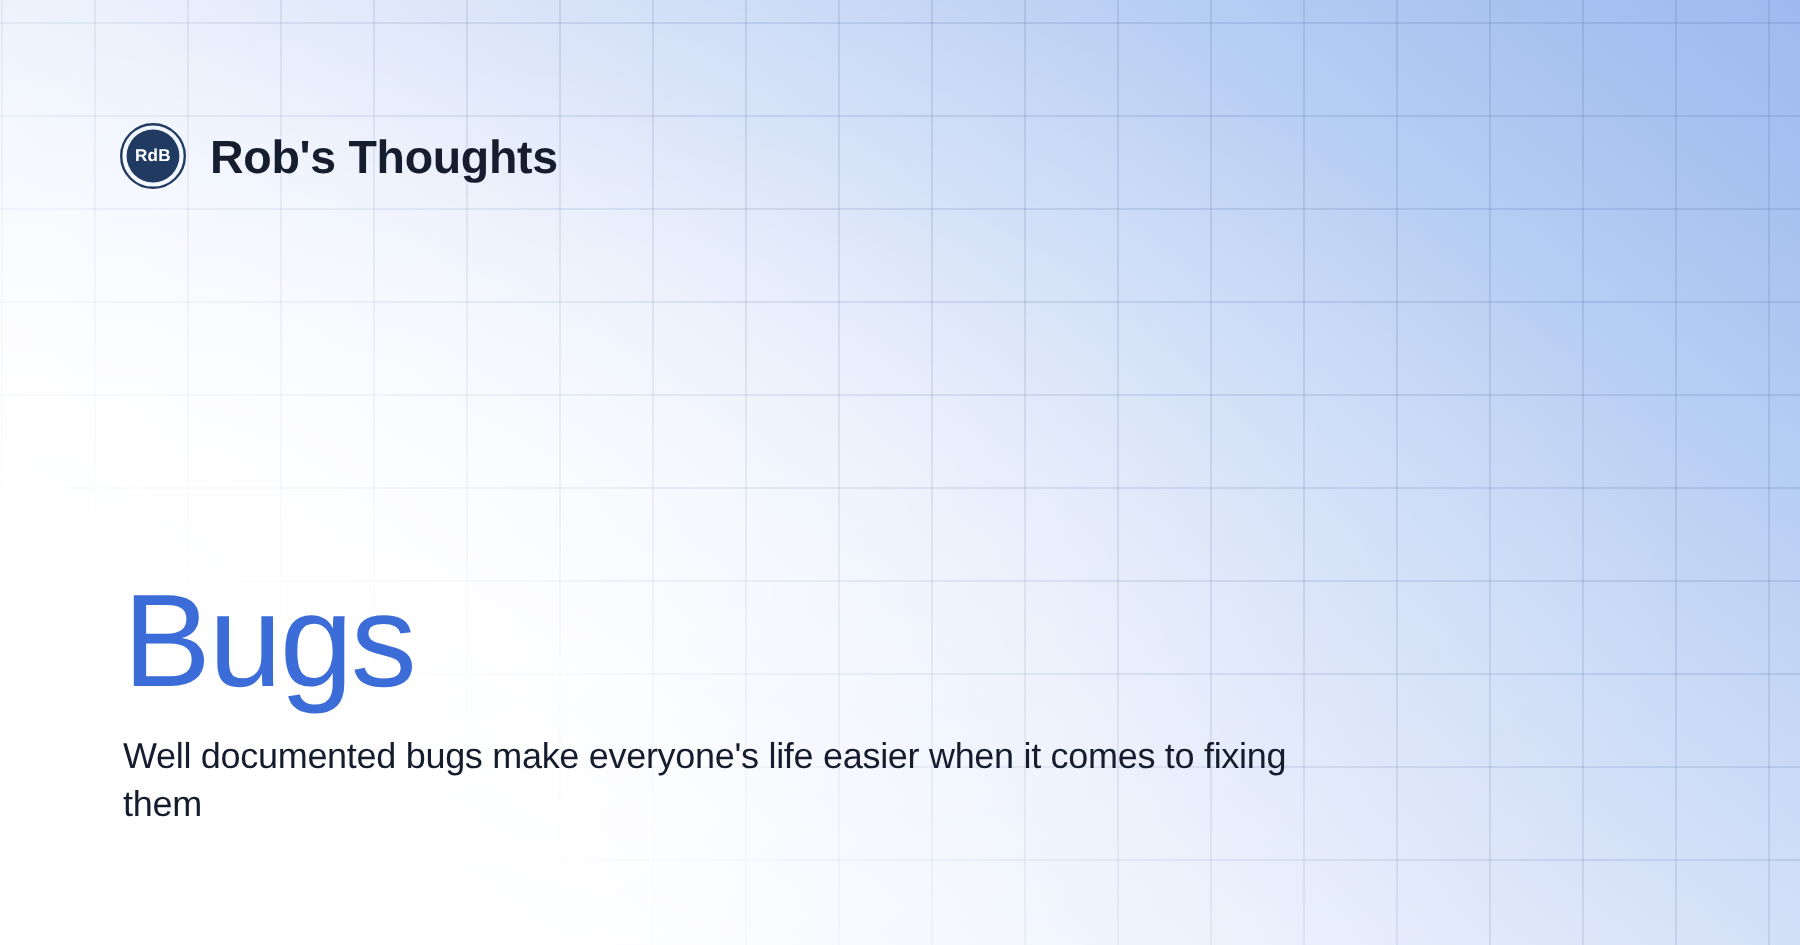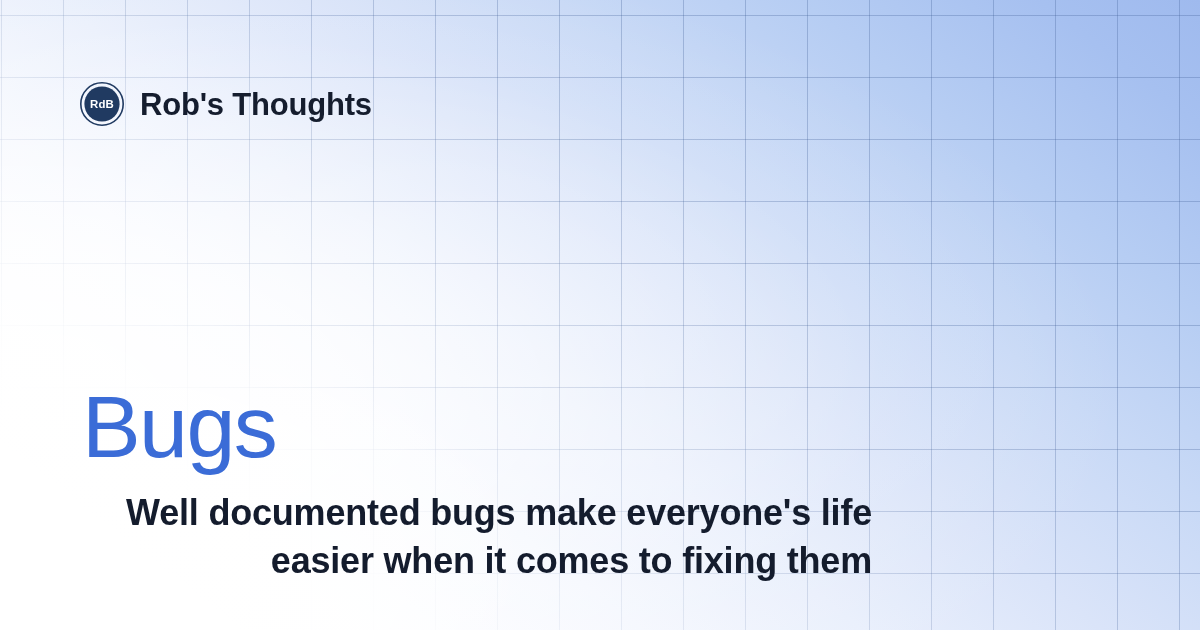--- a/index.html
+++ b/index.html
@@ -138,28 +138,27 @@
   .headline {
     font-size: 88px;
     font-weight: 400;
     color: #3b6cd7;
     line-height: 1.05;
     letter-spacing: -1.6px;
     margin: 0 0 16px 0;
     white-space: nowrap;
   }
   .subhead {
-    font-size: 36px;
-    font-weight: 700;
+    font-size: 24px;
+    font-weight: 400;
     color: #141c2d;
     line-height: 1.32;
     letter-spacing: -0.2px;
     margin: 0;
     max-width: 790px;
-    text-align: right;
   }
 </style>
 </head>
 <body>
 
 <div class="og-card">
 
   <div class="bg-base"></div>
   <div class="bg-gradient"></div>
   <div class="bg-radial"></div>

